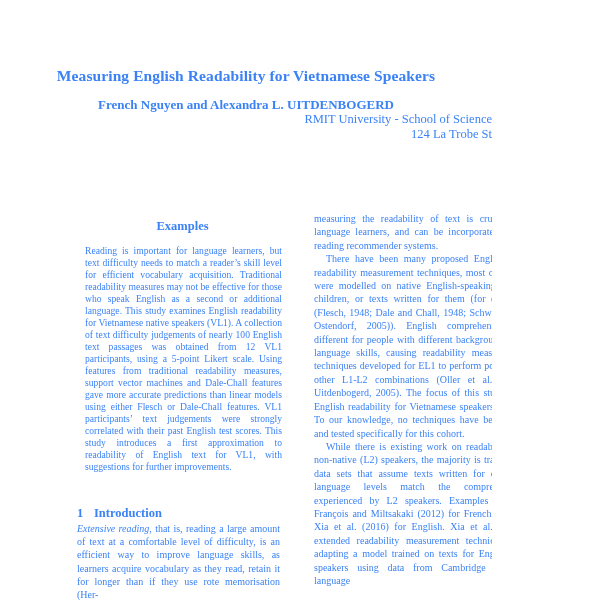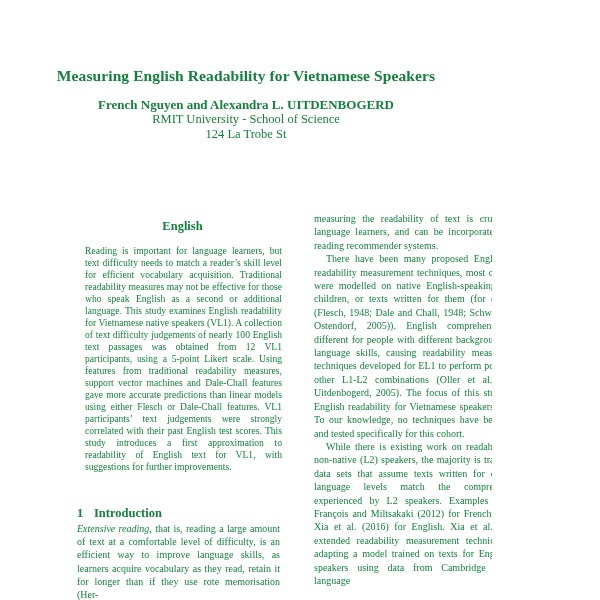--- a/index.html
+++ b/index.html
@@ -8,21 +8,21 @@
     width: 600px;
     height: 600px;
     overflow: hidden;
     background: #ffffff;
   }
   .page {
     position: relative;
     width: 492px;
     height: 600px;
     background: #ffffff;
-    color: #15803d;
+    color: #3b82f6;
     font-family: "Liberation Serif", serif;
     overflow: hidden;
   }
   .paper-title {
     position: absolute;
     top: 57px;
     left: 0;
     right: 0;
     text-align: center;
     font-size: 15.5px;
@@ -36,21 +36,21 @@
     right: 0;
     text-align: center;
     font-size: 13px;
     font-weight: bold;
   }
   .affil-block {
     position: absolute;
     top: 112px;
     left: 0;
     right: 0;
-    text-align: center;
+    text-align: right;
     font-size: 12.5px;
     line-height: 15px;
   }
   .emails {
     position: absolute;
     top: 157px;
     left: 0;
     right: 0;
     text-align: center;
     font-family: "Liberation Mono", monospace;
@@ -129,21 +129,21 @@
 
   <div class="authors">French Nguyen and Alexandra L. UITDENBOGERD</div>
 
   <div class="affil-block">
     <div>RMIT University - School of Science</div>
     <div>124 La Trobe St</div>
   </div>
 
 
   <div class="col col-left">
-    <div class="abstract-heading">English</div>
+    <div class="abstract-heading">Examples</div>
     <p class="abstract-body">Reading is important for language learners, but text difficulty needs to match a reader’s skill level for efficient vocabulary acquisition. Traditional readability measures may not be effective for those who speak English as a second or additional language. This study examines English readability for Vietnamese native speakers (VL1). A collection of text difficulty judgements of nearly 100 English text passages was obtained from 12 VL1 participants, using a 5-point Likert scale. Using features from traditional readability measures, support vector machines and Dale-Chall features gave more accurate predictions than linear models using either Flesch or Dale-Chall features. VL1 participants’ text judgements were strongly correlated with their past English test scores. This study introduces a first approximation to readability of English text for VL1, with suggestions for further improvements.</p>
 
     <div class="intro-block">
       <div class="section-heading">
         <span class="sec-num">1</span><span class="sec-title">Introduction</span>
       </div>
       <p class="body-par"><span class="italic">Extensive reading</span><span>, that is, reading a large amount of text at a comfortable level of difficulty, is an efficient way to improve language skills, as learners acquire vocabulary as they read, retain it for longer than if they use rote memorisation (Her-</span></p>
     </div>
   </div>
 

